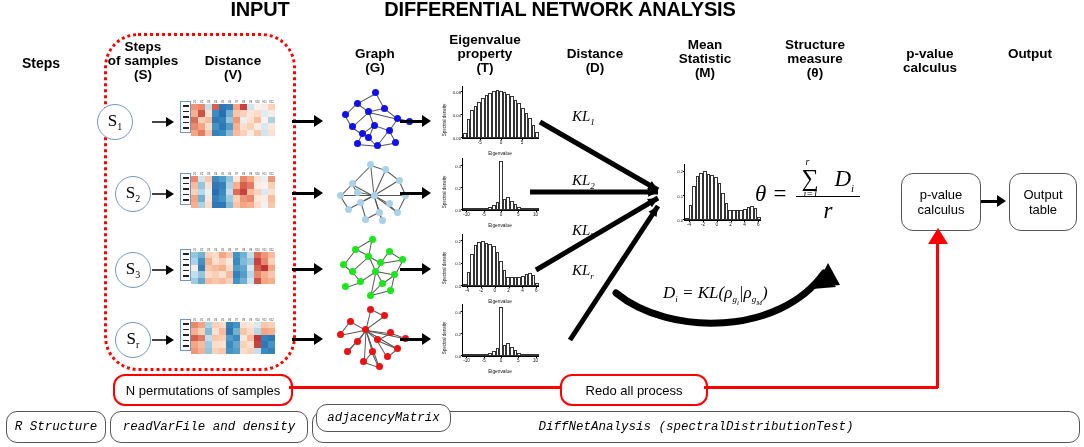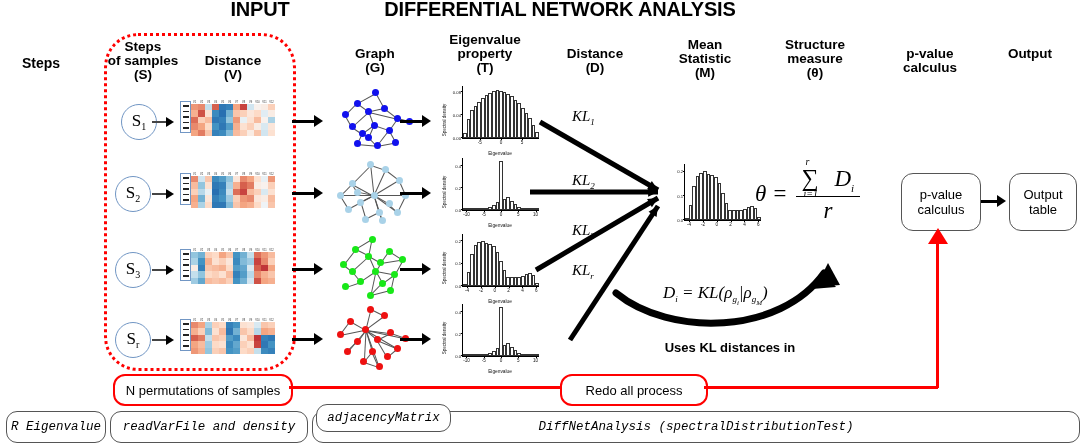--- a/index.html
+++ b/index.html
@@ -111,21 +111,21 @@
   <div>p-value</div>
   <div>calculus</div>
 </div>
 <div class="abs col-title" style="left:990px;top:47px;width:80px;">
   <div>Output</div>
 </div>
 
 <div class="abs dotted-region" style="left:104px;top:33px;width:186px;height:332px;"></div>
 
 <div id="rows-layer">
-    <div class="abs scircle" style="left: 121px; top: 104px;">
+    <div class="abs scircle" style="left: 97px; top: 104px;">
       <span>S<sub>1</sub></span>
     </div>
     <div class="abs" style="left: 152px; top: 117px; display: flex; align-items: center;">
       <div class="arrow-thin" style="width: 14px;"></div>
       <div class="arrow-head-sm"></div>
     </div>
     <div class="abs" style="left: 180px; top: 101px;">
       <div class="hm-wrap">
         <div class="hm-side" style="height: 32px;">
           <i></i>
@@ -970,21 +970,20 @@
   <span>= KL(</span><span>ρ</span><sub style="font-size:9px;"><span>g</span><sub style="font-size:7px;">i</sub></sub><span>|</span><span>ρ</span><sub style="font-size:9px;"><span>g</span><sub style="font-size:7px;">M</sub></sub><span>)</span>
 </div>
 
 <svg class="abs" width="290" height="130" style="left:610px;top:215px;" viewBox="0 0 290 130">
   <path d="M 6 78 C 60 122, 170 120, 214 58" stroke="#000" stroke-width="7" fill="none" stroke-linecap="round"></path>
   <polygon points="214,58 202,74 226,72" fill="#000"></polygon>
   <polygon points="218,48 206,72 230,70" fill="#000"></polygon>
 </svg>
 
 <div class="abs note" style="left:605px;top:340px;width:250px;">
-  <div>Uses KL distances in</div>
 </div>
 
 <div class="abs rbox" style="left:901px;top:173px;width:78px;height:56px;flex-direction:column;">
   <span>p-value</span>
   <span>calculus</span>
 </div>
 <div class="abs rbox" style="left:1009px;top:173px;width:66px;height:56px;flex-direction:column;">
   <span>Output</span>
   <span>table</span>
 </div>
@@ -1002,21 +1001,21 @@
   </div>
 
 <div class="abs redline" style="left:289px;top:386px;width:271px;height:2.6px;"></div>
 <div class="abs redline" style="left:704px;top:386px;width:234px;height:2.6px;"></div>
 <div class="abs redline" style="left:936px;top:240px;width:2.6px;height:148px;"></div>
 <svg class="abs" width="22" height="18" style="left:927px;top:228px;">
   <polygon points="11,0 21,16 1,16" fill="#ff0000"></polygon>
 </svg>
 
 <div class="abs rfun" style="left:6px;top:411px;width:98px;height:30px;">
-    <span class="rfun-it">R Eigenvalue</span>
+    <span class="rfun-it">R Structure</span>
   </div>
 <div class="abs rfun" style="left:110px;top:411px;width:196px;height:30px;">
     <span class="rfun-it">readVarFile and density</span>
   </div>
 <div class="abs rfun" style="left:312px;top:411px;width:766px;height:30px;justify-content:flex-start;position:relative;">
   <span class="rfun-it" style="position:absolute;left:0;right:0;text-align:center;">DiffNetAnalysis (spectralDistributionTest)</span>
 </div>
 <div class="abs rfun" style="left:316px;top:404px;width:133px;height:26px;background:#fff;">
     <span class="rfun-it">adjacencyMatrix</span>
   </div>

